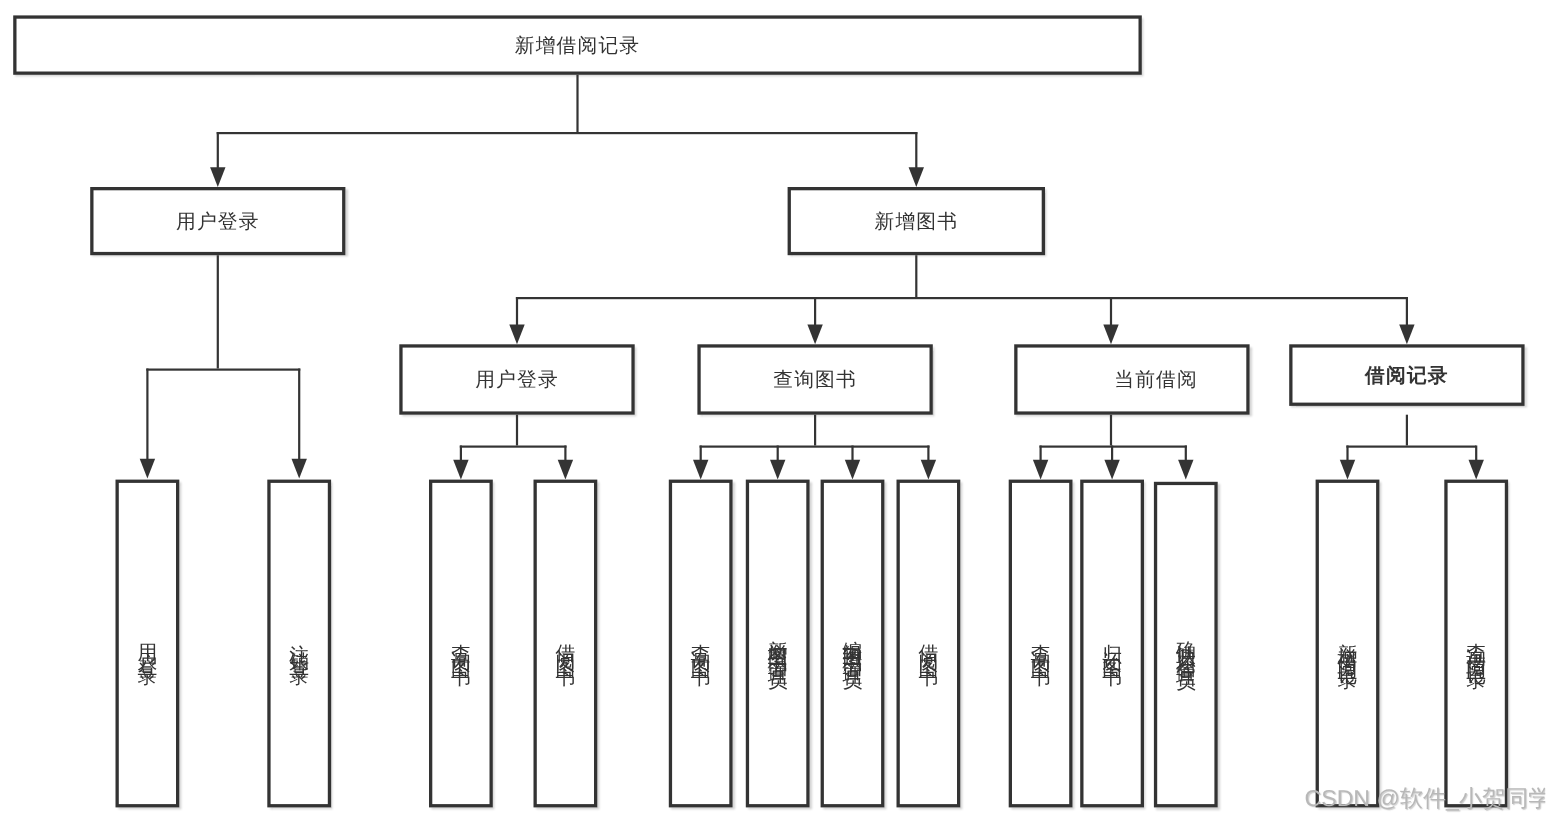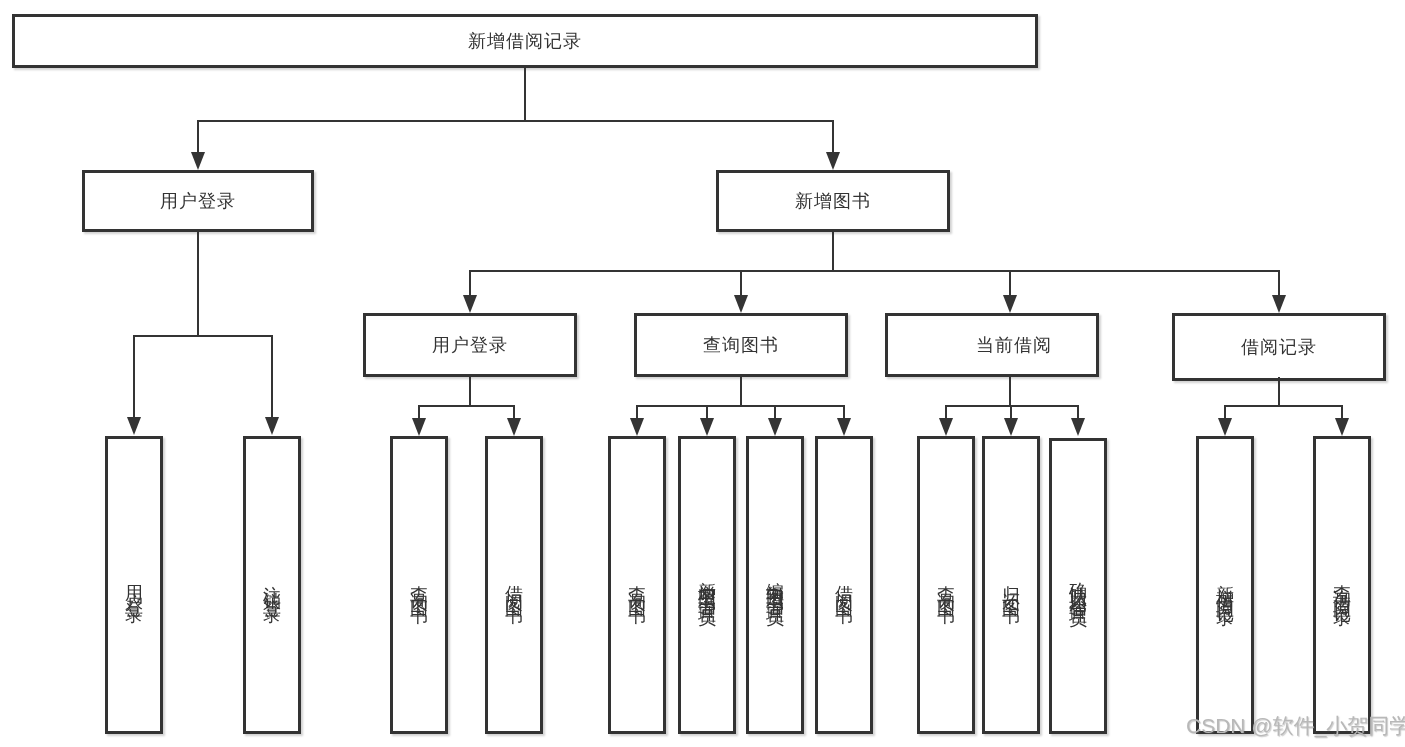--- a/index.html
+++ b/index.html
@@ -89,24 +89,24 @@
   <div class="arrow" style="left:1003px; top:295px;"></div>
   <div class="vline" style="left:1278px; top:270px; height:27px;"></div>
   <div class="arrow" style="left:1272px; top:295px;"></div>
 
   <div class="box" style="left:363px; top:313px; width:214px; height:64px;">
     <span class="hlabel">用户登录</span>
   </div>
   <div class="box" style="left:634px; top:313px; width:214px; height:64px;">
     <span class="hlabel">查询图书</span>
   </div>
-  <div class="box" style="left:885px; top:313px; width:214px; height:64px;padding-left:44px;">
+  <div class="box" style="left:922px; top:313px; width:214px; height:64px;padding-left:44px;">
     <span class="hlabel">当前借阅</span>
   </div>
-  <div class="box" style="left:1172px; top:313px; width:214px; height:68px;">
+  <div class="box" style="left:1172px; top:313px; width:214px; height:56px;font-weight:bold;">
     <span class="hlabel">借阅记录</span>
   </div>
 
   <div class="vline" style="left:469px; top:377px; height:28px;"></div>
   <div class="hline" style="left:418px; top:405px; width:97px;"></div>
   <div class="vline" style="left:418px; top:405px; height:14px;"></div>
   <div class="arrow" style="left:412px; top:418px;"></div>
   <div class="vline" style="left:513px; top:405px; height:14px;"></div>
   <div class="arrow" style="left:507px; top:418px;"></div>
 

